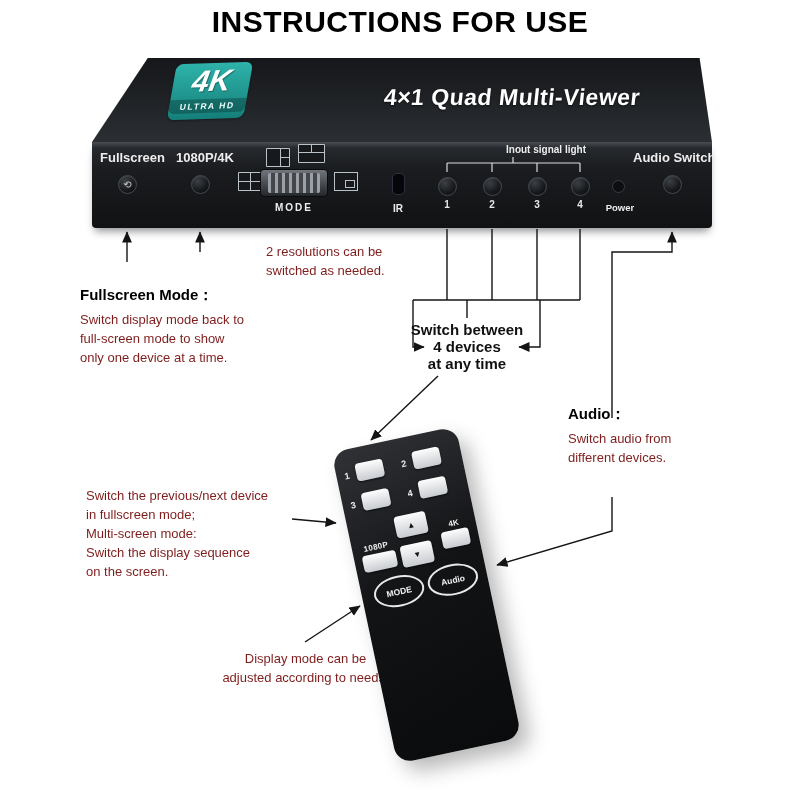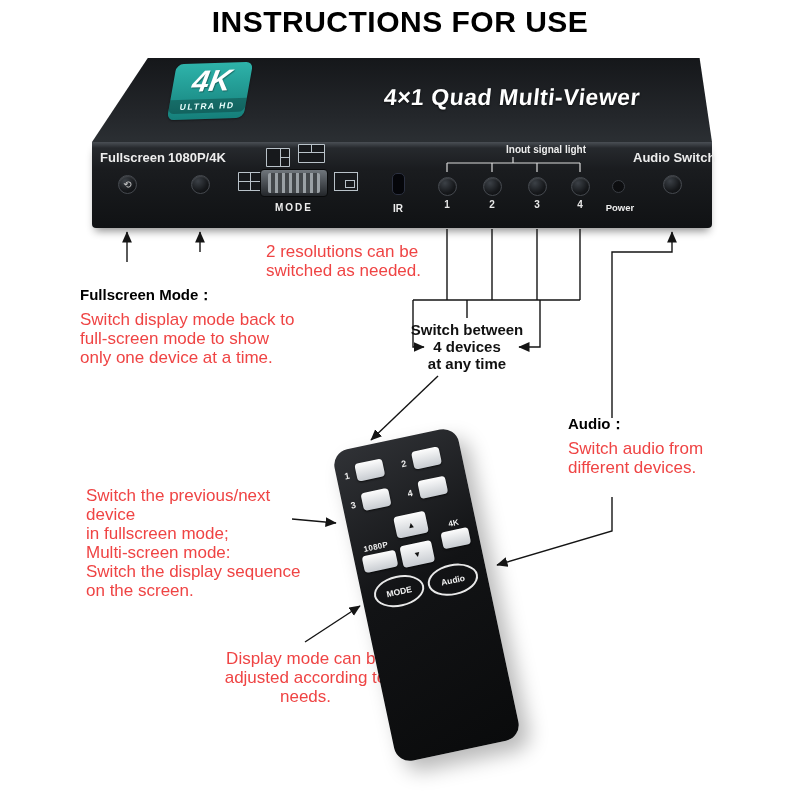--- a/index.html
+++ b/index.html
@@ -39,21 +39,21 @@
   .licon-pip{position:absolute;background:#17191c;border:1px solid #b9c2c9}
   .licon-pip i{position:absolute;right:2px;bottom:2px;width:8px;height:6px;border:1px solid #b9c2c9}
   #mode-slider{position:absolute;background:linear-gradient(180deg,#70767c,#23262a);
       border:1px solid #0a0b0c;border-radius:4px}
   #mode-slider:before{content:"";position:absolute;left:7px;right:7px;top:3px;bottom:3px;
       background:repeating-linear-gradient(90deg,#9aa0a5 0 3px,#43474b 3px 7px);border-radius:2px}
   #ir-window{position:absolute;background:#05060a;border:1px solid #2b3040;border-radius:5px}
 
   
   .ann-title{font-size:15px;font-weight:bold;color:#000}
-  .ann-body{font-size:17px;line-height:19px;white-space:pre-line;color:#ef4444;margin-top:5px}
+  .ann-body{font-size:13px;line-height:19px;white-space:pre-line;color:#7f1d1d;margin-top:5px}
   #switch-block div{font-weight:bold;font-size:15px;line-height:17px;text-align:center}
   #mode-block{text-align:center}
 
   
   #remote{left:363px;top:436px;width:127px;height:318px;
       background:linear-gradient(160deg,#303236,#121315 45%,#0a0b0c);
       border-radius:16px;transform:rotate(-12deg);box-shadow:8px 12px 20px rgba(0,0,0,.28)}
   .rbtn{position:absolute;background:linear-gradient(180deg,#fdfdfd,#c8ccd1);border-radius:4px;
       box-shadow:0 1px 2px rgba(0,0,0,.7);display:flex;align-items:center;justify-content:center;
       font-size:8px;color:#111;font-weight:bold}
@@ -76,21 +76,21 @@
   </div>
   <div id="top-title" class="abs">4×1 Quad Multi-Viewer</div>
 </div>
 
 <div id="device-front" class="abs">
   <div class="plabel" style="left:8px;top:8px">Fullscreen</div>
   <div class="pbtn" style="left:26px;top:33px">
     <span>⟲</span>
   </div>
 
-  <div class="plabel" style="left:76px;top:8px">1080P/4K</div>
+  <div class="plabel" style="left:84px;top:8px">1080P/4K</div>
   <div class="pbtn" style="left:99px;top:33px"></div>
 
   <div class="licon" style="left:146px;top:30px;width:22px;height:17px;grid-template-columns:1fr 1fr;grid-template-rows:1fr 1fr">
       <i></i>
       <i></i>
       <i></i>
       <i></i>
     </div>
   <div class="licon" style="left:174px;top:6px;width:22px;height:17px;grid-template-columns:1.5fr 1fr;grid-template-rows:1fr 1fr">
       <i style="grid-row:1/3"></i>
@@ -139,21 +139,21 @@
   <div class="ann-body">2 resolutions can be
 switched as needed.</div>
 </div>
 
 <div id="switch-block" class="abs" style="left:397px;top:321px;width:140px">
   <div>Switch between</div>
   <div>4 devices</div>
   <div>at any time</div>
 </div>
 
-<div class="abs" style="left:568px;top:415px;width:140px">
+<div class="abs" style="left:568px;top:405px;width:140px">
   <div class="ann-title">Audio：</div>
   <div class="ann-body">Switch audio from
 different devices.</div>
 </div>
 
 <div class="abs" style="left:86px;top:478px;width:225px">
   <div class="ann-body" style="margin-top:8px">Switch the previous/next device
 in fullscreen mode;
 Multi-screen mode:
 Switch the display sequence

